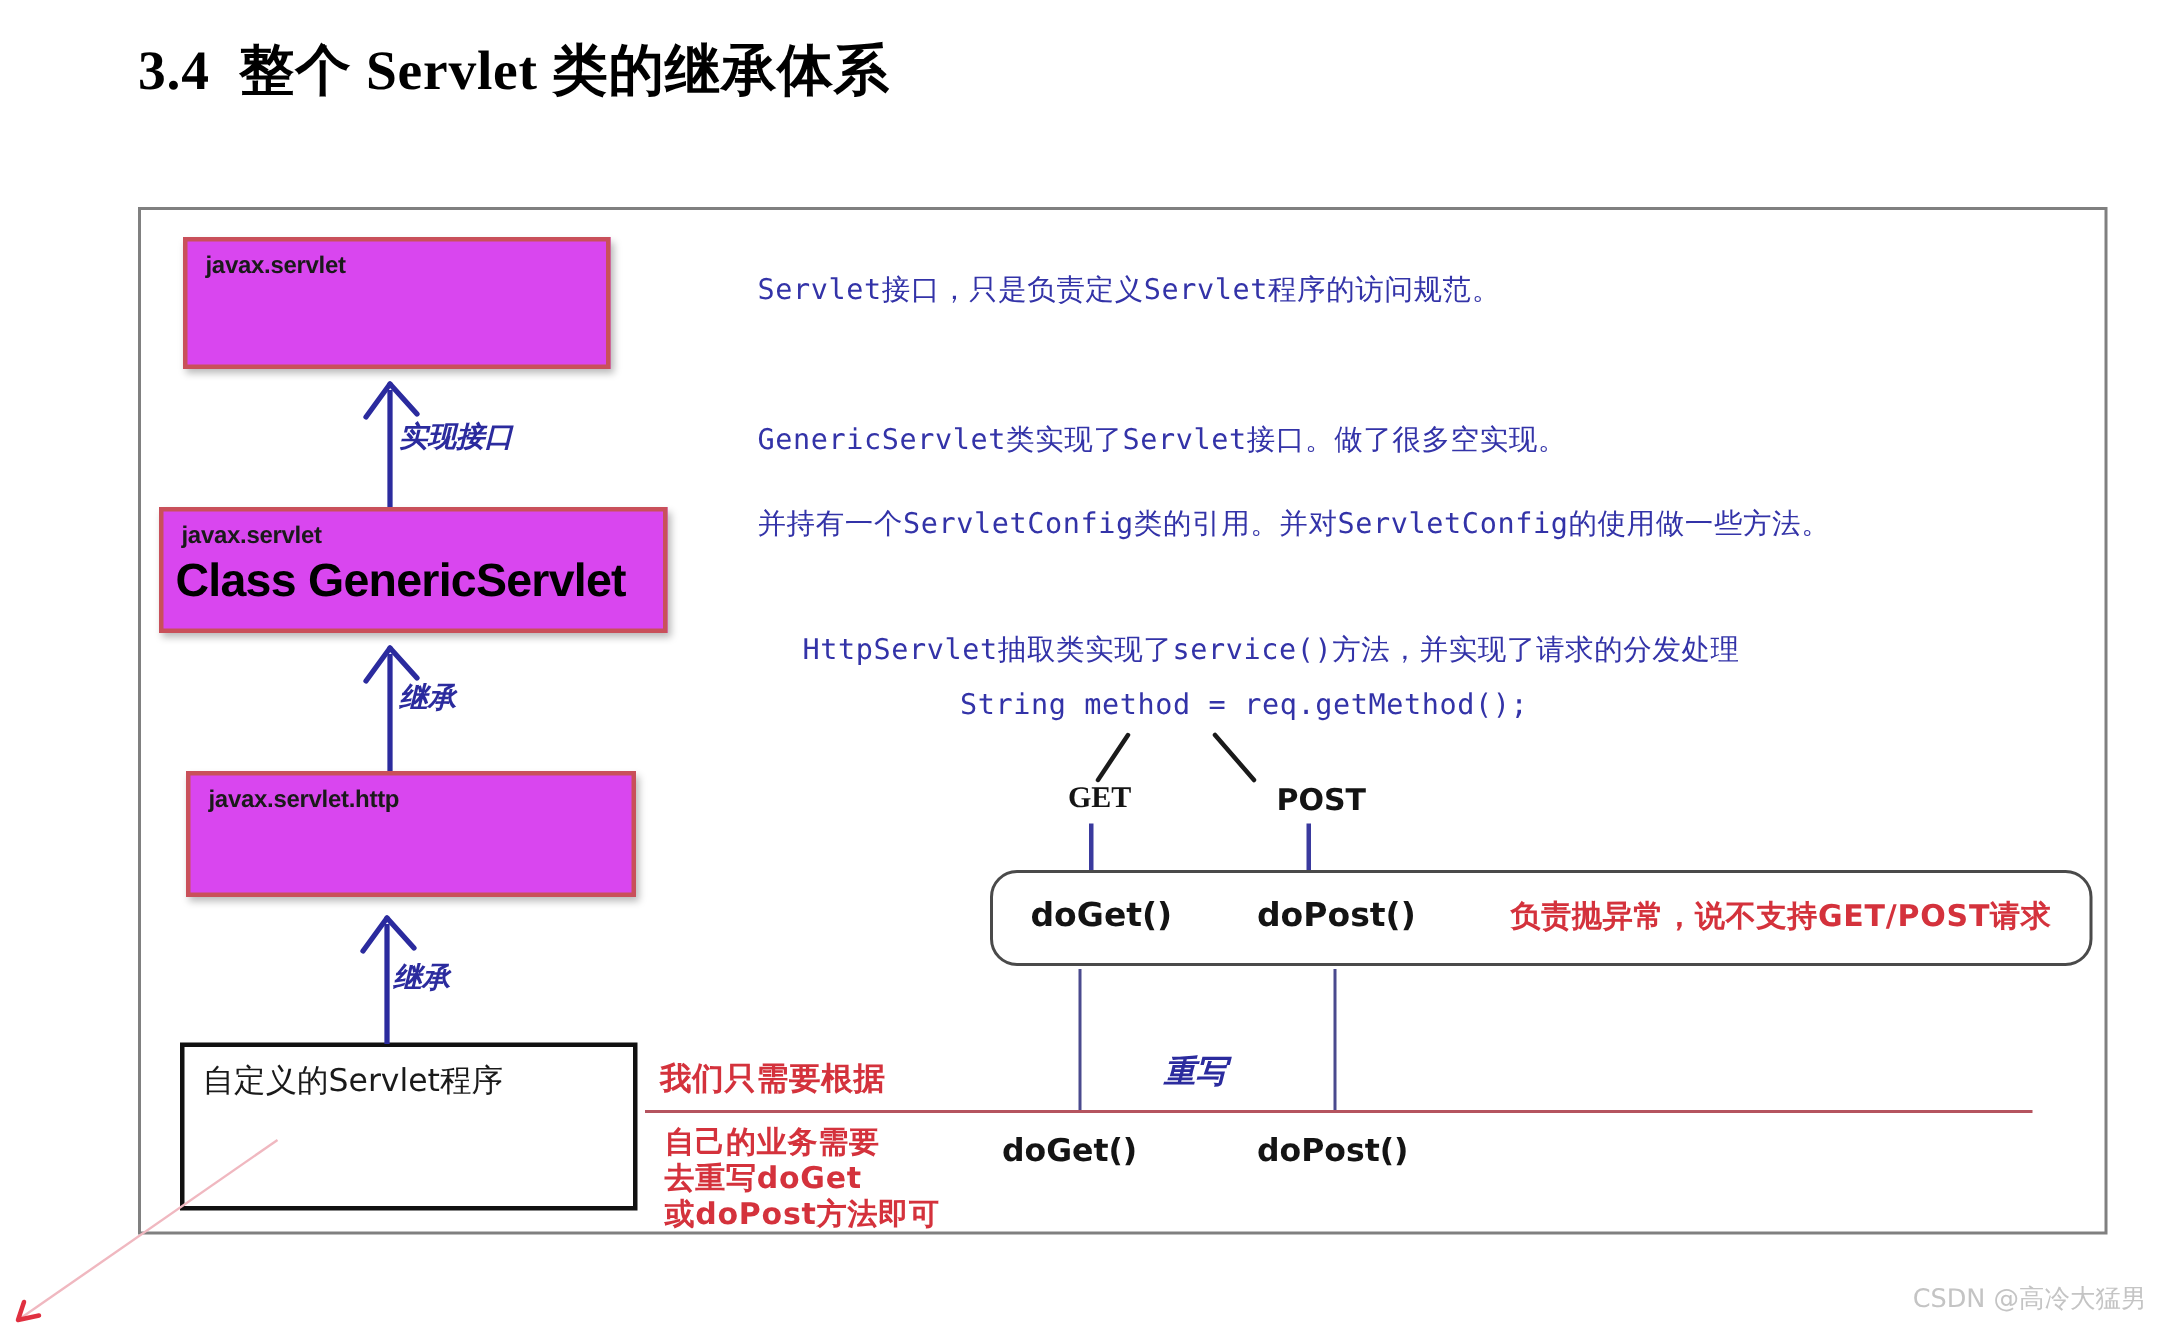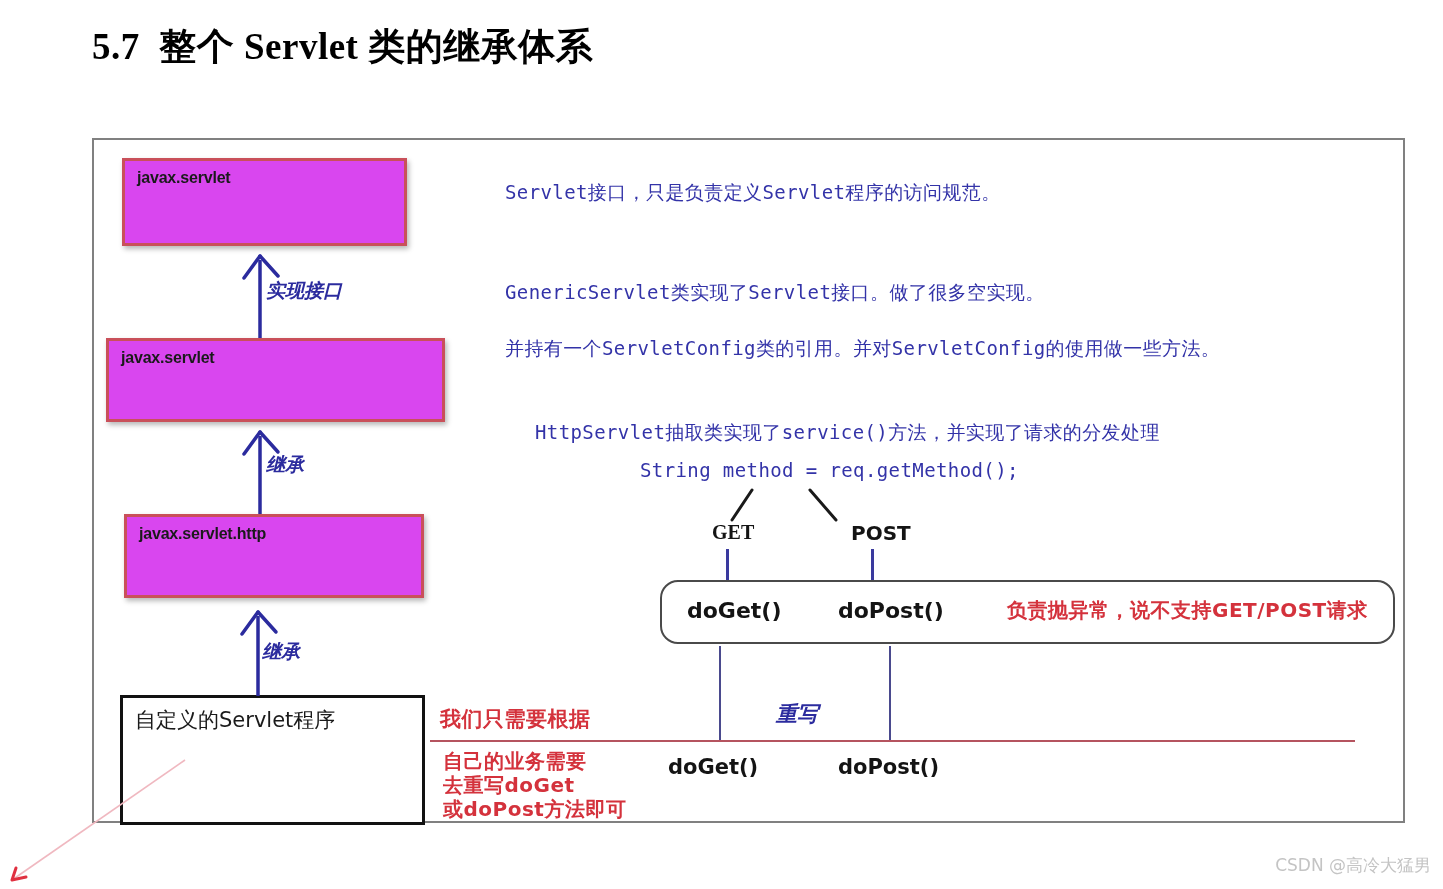--- a/index.html
+++ b/index.html
@@ -72,21 +72,21 @@
   #box-interface-servlet { left: 122px; top: 158px; width: 285px; height: 88px; }
   #box-generic-servlet  { left: 106px; top: 338px; width: 339px; height: 84px; }
   #box-http-servlet     { left: 124px; top: 514px; width: 300px; height: 84px; }
 
   
   #box-custom-servlet {
     position: absolute;
     left: 120px;
     top: 695px;
     width: 305px;
-    height: 130px;
+    height: 112px;
     border: 3px solid #111111;
     background: #ffffff;
     box-sizing: border-box;
   }
   #box-custom-servlet .custom-label {
     position: absolute;
     left: 12px;
     top: 8px;
     font-size: 21px;
     font-family: "DejaVu Sans", "Liberation Sans", sans-serif;
@@ -163,30 +163,31 @@
     color: #c4c4c4;
     white-space: nowrap;
   }
 
   
   #pink-pointer { position: absolute; left: 0; top: 760px; overflow: visible; }
 </style>
 </head>
 <body>
 
-<div id="page-title">5.7  整个 Servlet 类的继承体系</div>
+<div id="page-title">3.4  整个 Servlet 类的继承体系</div>
 
 <div id="diagram-frame"></div>
 
 <div class="class-box" id="box-interface-servlet">
   <div class="class-pkg">javax.servlet</div>
 </div>
 
 <div class="class-box" id="box-generic-servlet">
   <div class="class-pkg">javax.servlet</div>
+  <div class="class-name">Class GenericServlet</div>
 </div>
 
 <div class="class-box" id="box-http-servlet">
   <div class="class-pkg">javax.servlet.http</div>
 </div>
 
 <div id="box-custom-servlet">
   <div class="custom-label">自定义的Servlet程序</div>
 </div>
 

